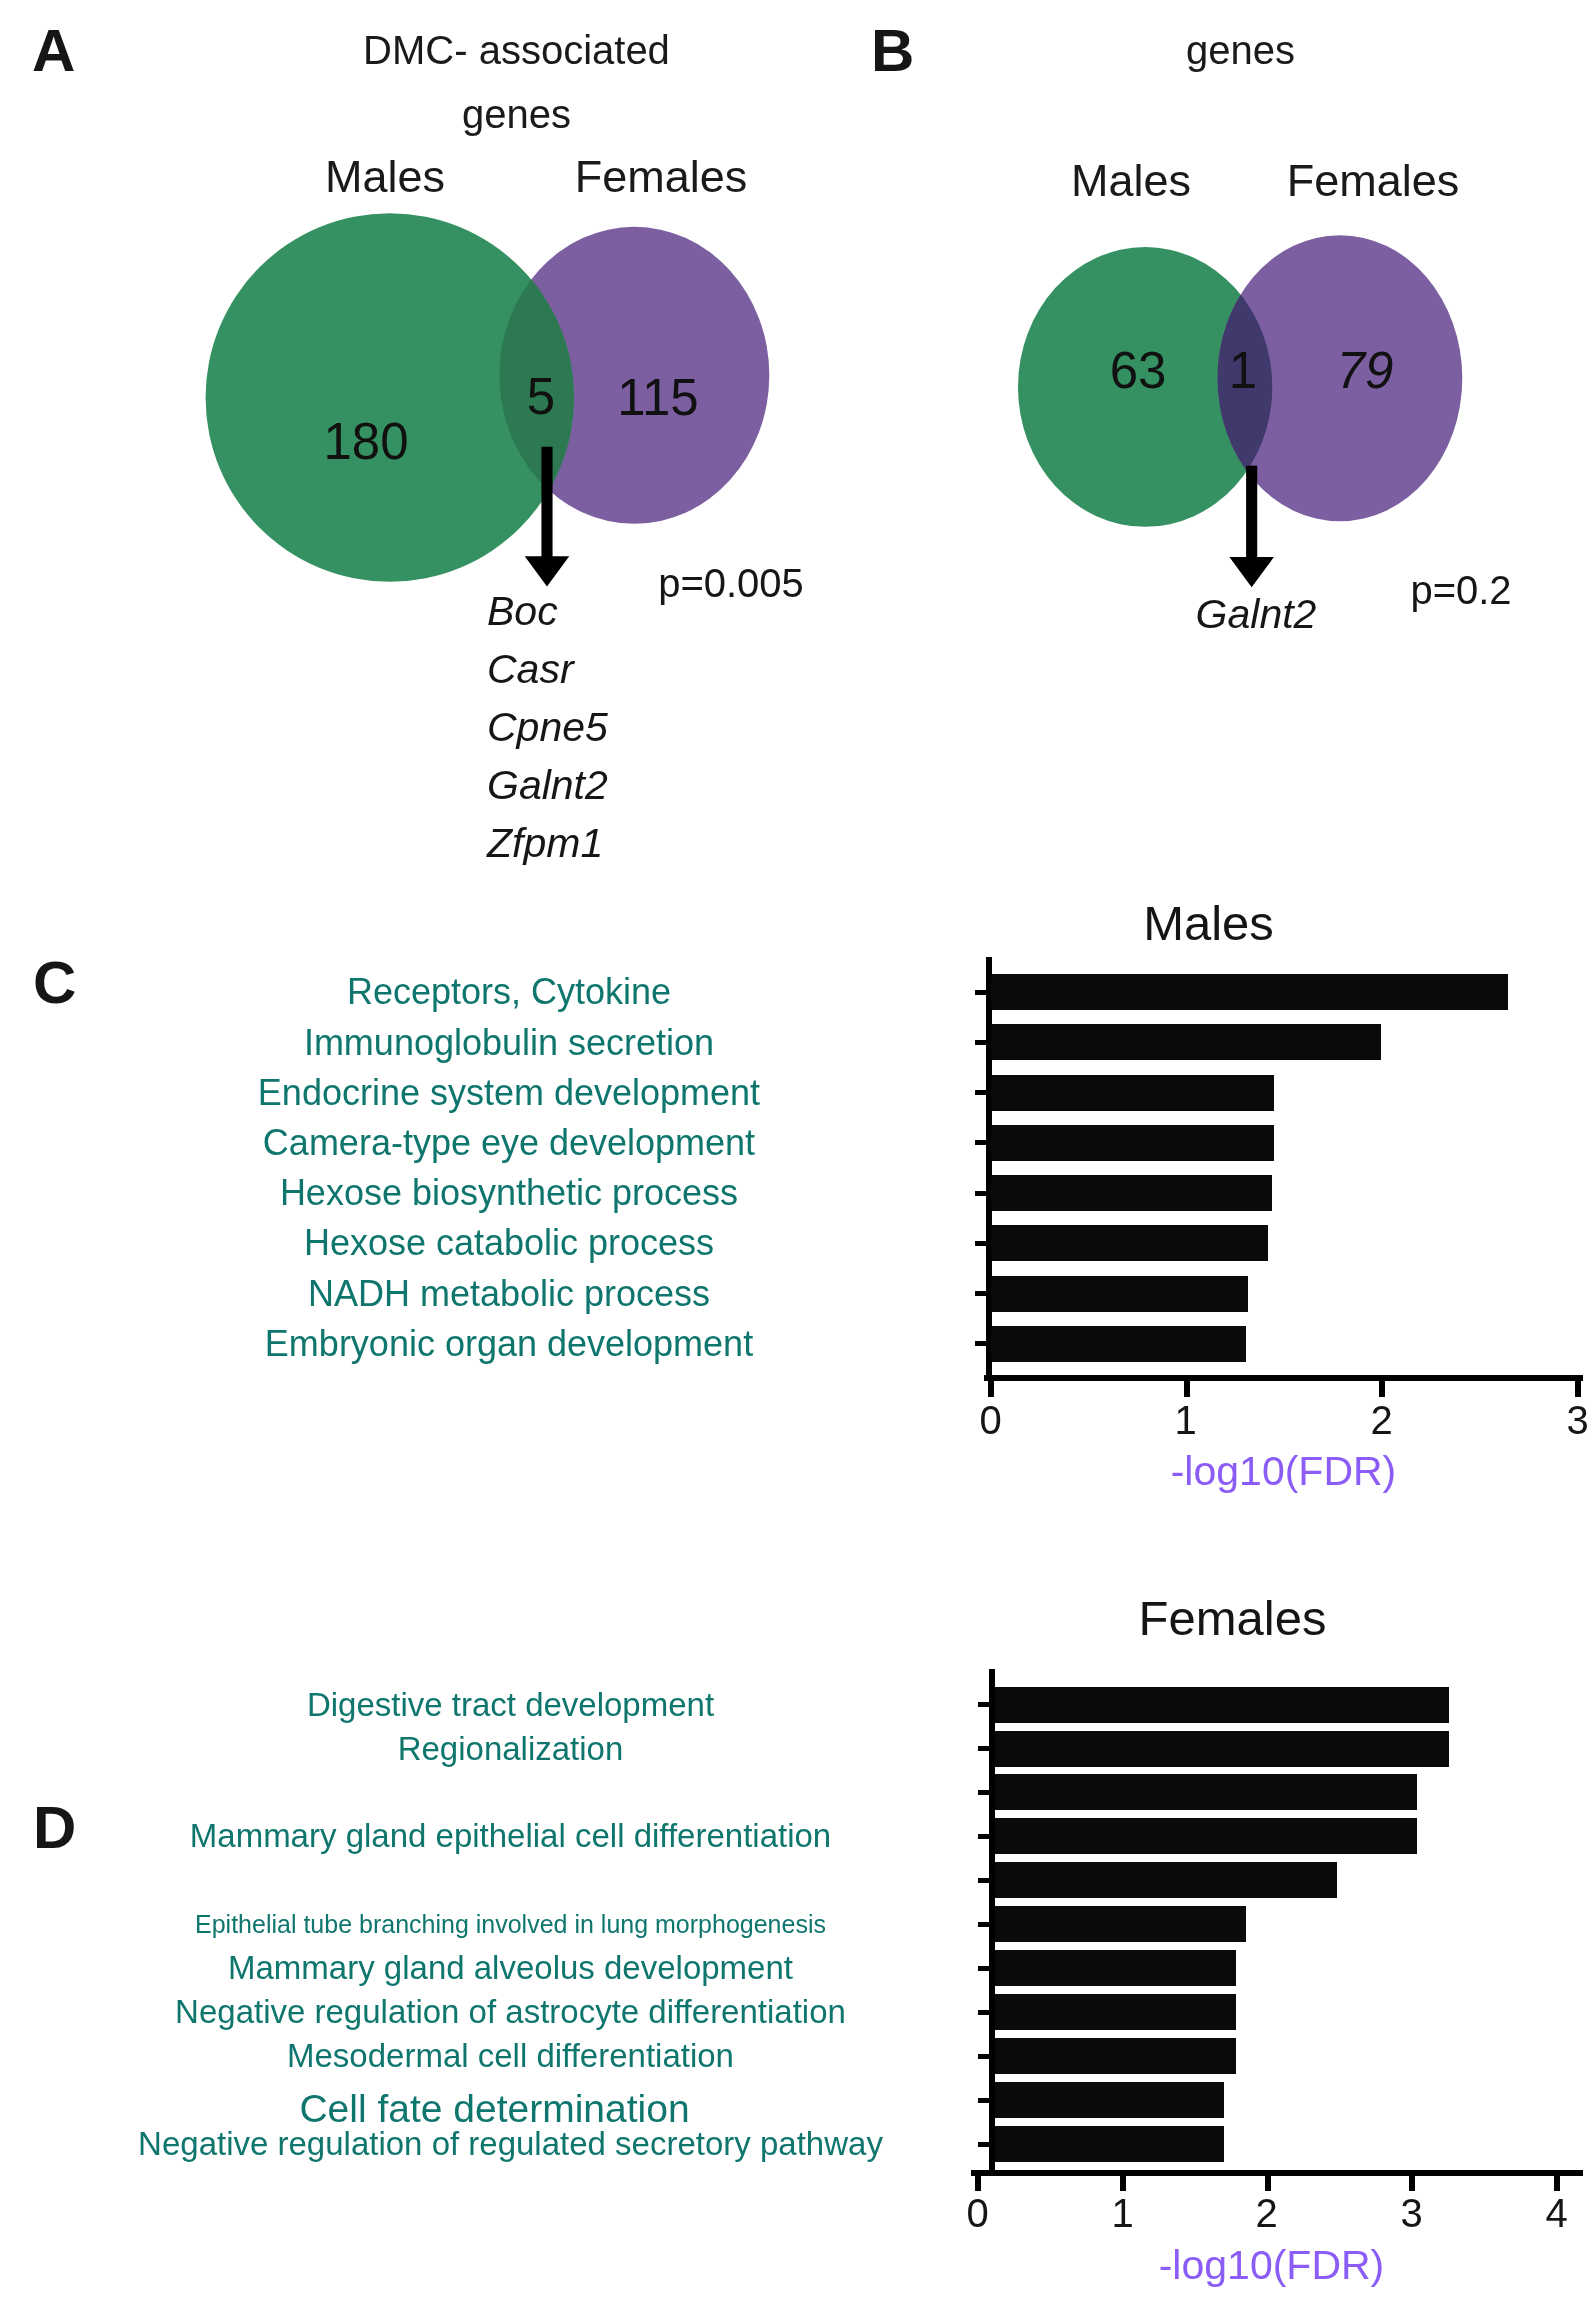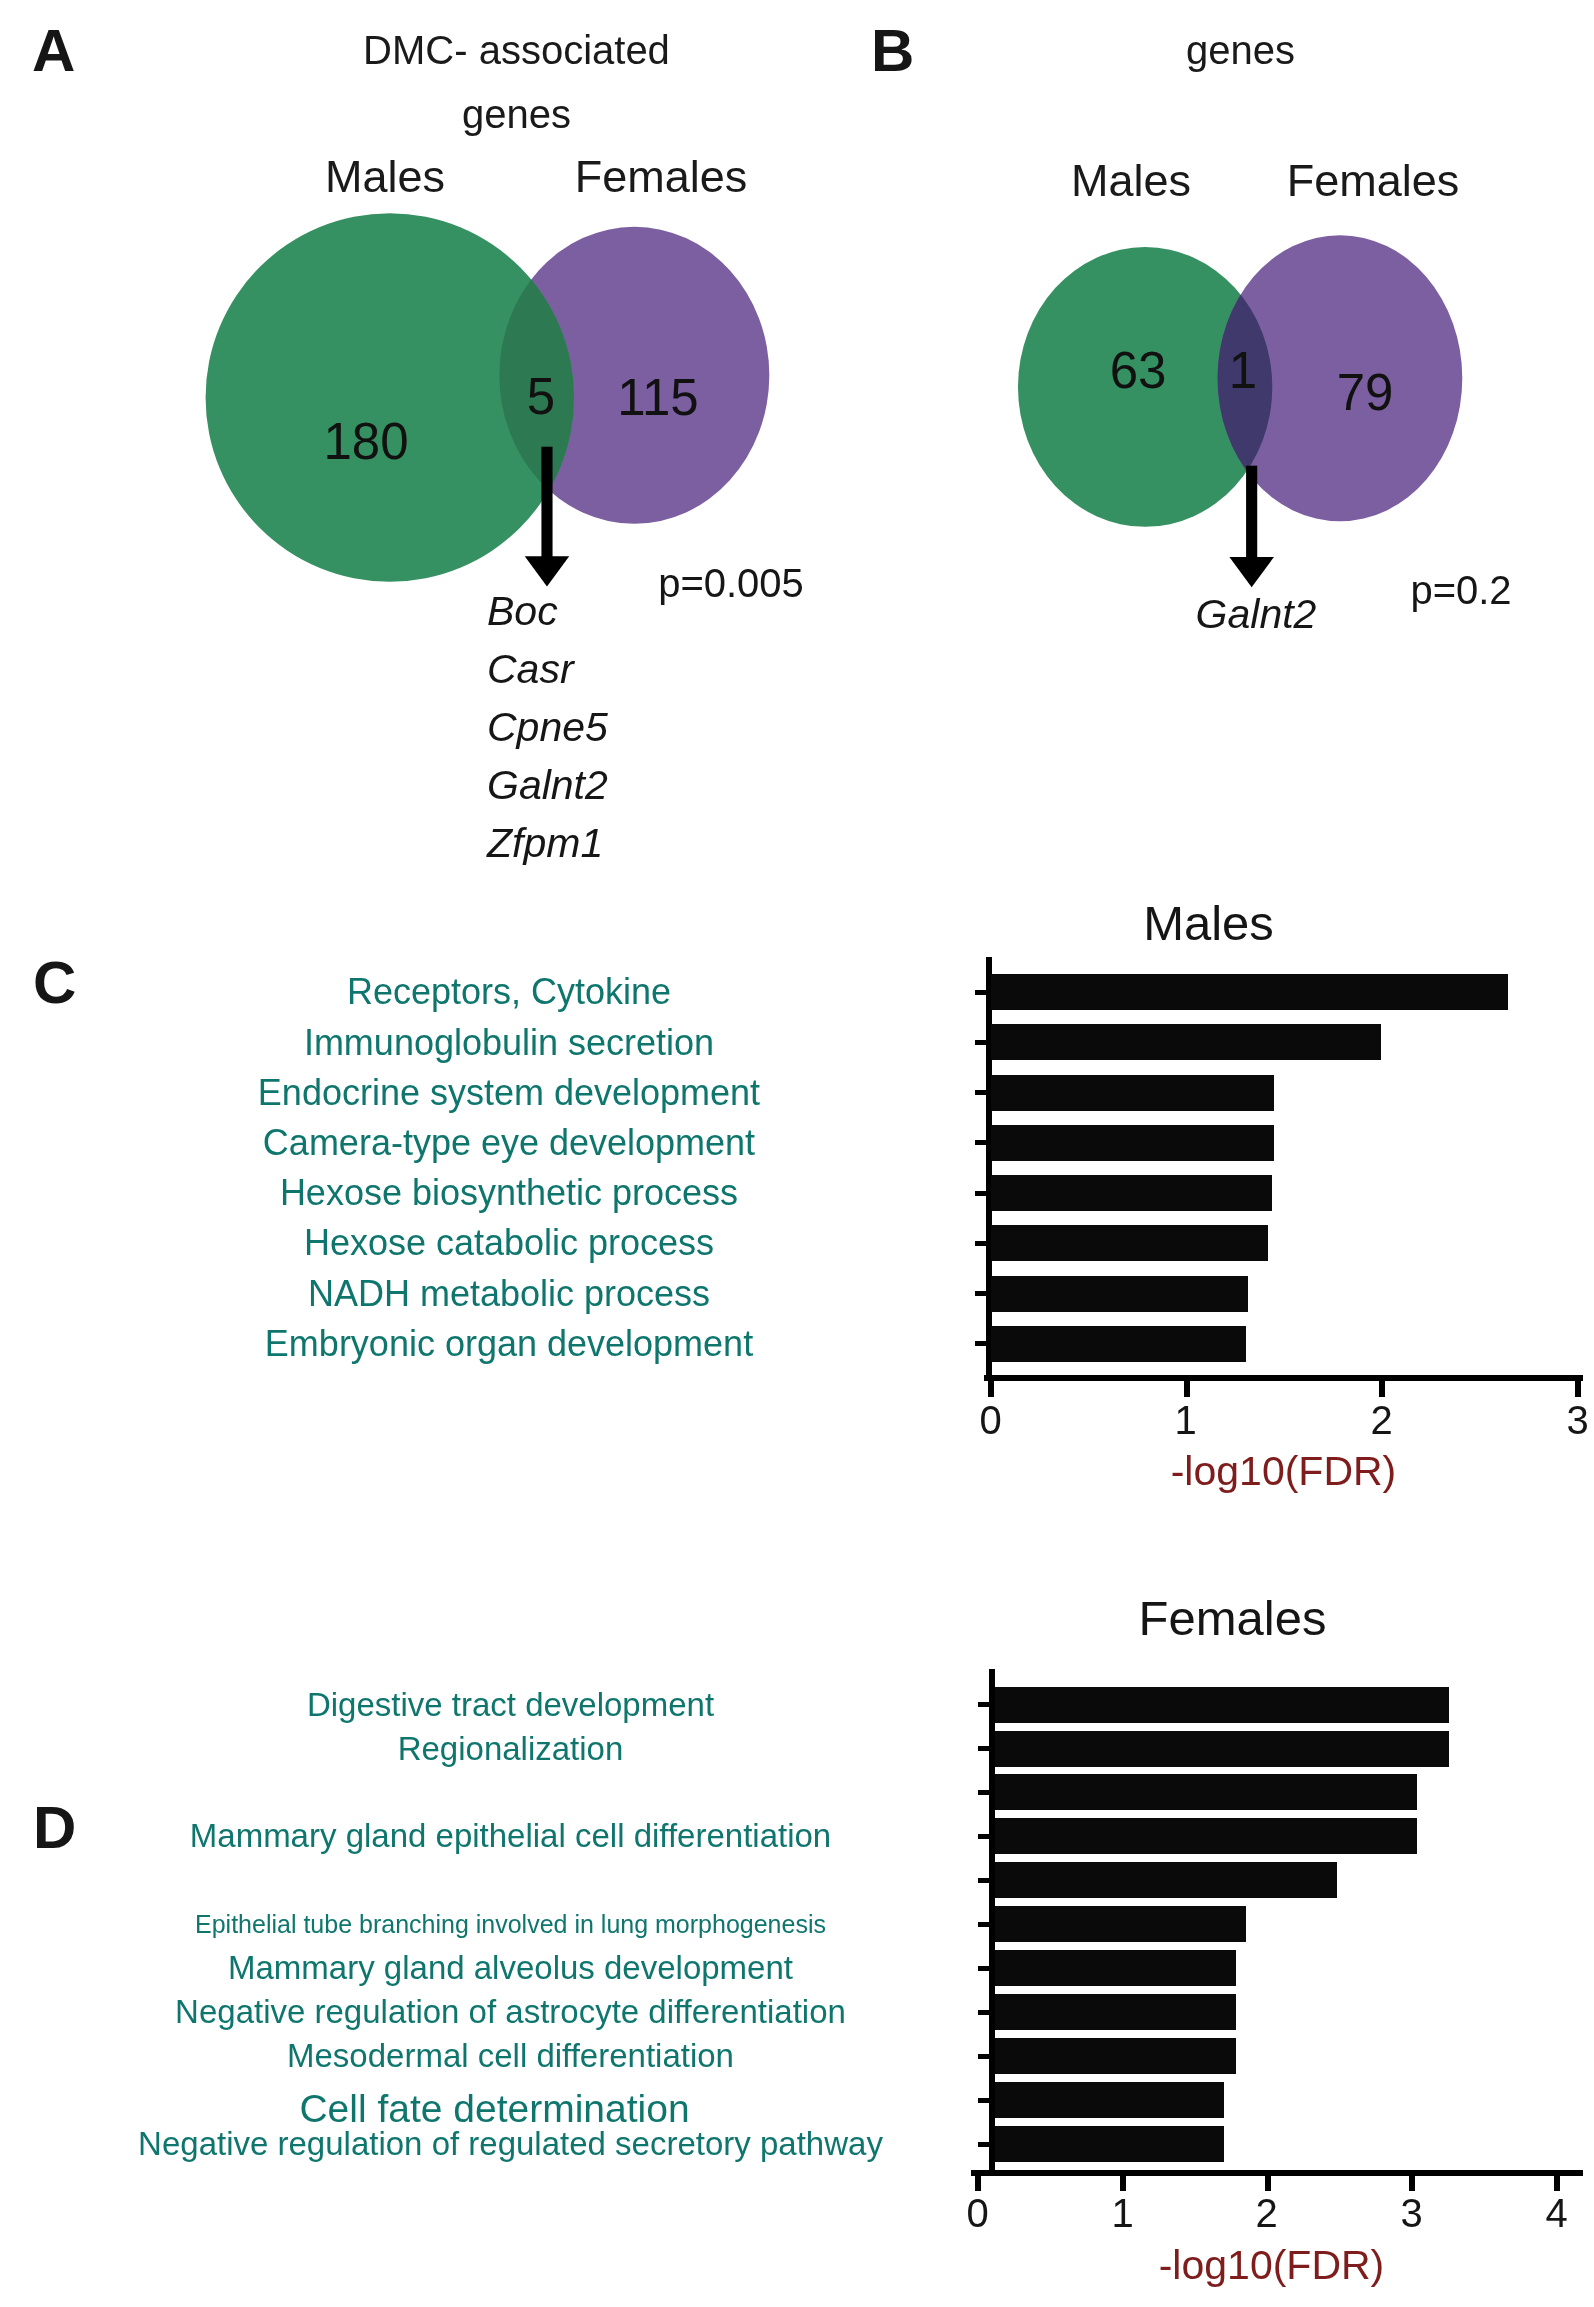--- a/index.html
+++ b/index.html
@@ -14,21 +14,21 @@
   .venn-num{transform:translate(-50%,-50%);font-size:51px;color:#111;white-space:nowrap;}
   .p-label{transform:translate(-50%,-50%);font-size:40px;color:#161616;white-space:nowrap;}
   .gene-list{font-size:41px;font-style:italic;color:#161616;}
   .gene-list .gene{height:58px;line-height:58px;}
   .gene-single{transform:translate(-50%,-50%);font-size:41px;font-style:italic;color:#161616;white-space:nowrap;}
   .chart-title{text-align:center;font-size:49px;color:#151515;}
   .axis{background:#000;}
   .bar{background:#0a0a0a;}
   .cat-label{text-align:center;color:#0f766e;overflow:visible;white-space:nowrap;}
   .tick-label{width:95px;text-align:center;font-size:40px;color:#151515;}
-  .x-label{width:397px;text-align:center;font-size:41px;color:#7f1d1d;}
+  .x-label{width:397px;text-align:center;font-size:41px;color:#8b5cf6;}
   svg{position:absolute;overflow:visible;}
 </style>
 </head>
 <body>
 
 <div class="canvas">
 
   <div class="abs panel-letter" style="left:32px;top:16px;">A</div>
 
   <div class="abs venn-title" style="left:270px;top:17.5px;">
@@ -78,21 +78,21 @@
     <clipPath id="clipB">
         <ellipse cx="165" cy="196" rx="160" ry="176"></ellipse>
       </clipPath>
     <ellipse cx="410" cy="185" rx="154" ry="180" clip-path="url(#clipB)" fill="#3f3a6b"></ellipse>
     <rect x="292" y="295" width="14" height="115" fill="#000000"></rect>
     <polygon points="271,410 327,410 299,448" fill="#000000"></polygon>
   </svg>
 
   <div class="abs venn-num" style="left:1138px;top:370px;">63</div>
   <div class="abs venn-num" style="left:1243px;top:370px;">1</div>
-  <div class="abs venn-num" style="left:1365px;top:392px;">79</div>
+  <div class="abs venn-num" style="left:1365px;top:370px;font-style:italic;">79</div>
 
   <div class="abs gene-single" style="left:1256px;top:614px;">Galnt2</div>
   <div class="abs p-label" style="left:1461px;top:590px;">p=0.2</div>
 
   <div class="abs panel-letter" style="left:33px;top:948px;">C</div>
   <div id="chart-c" class="abs" style="left:0;top:0;width:1595px;height:2307px;pointer-events:none;">
       <div class="abs chart-title" style="left: 970px; top: 895px; width: 477px;">Males</div>
       <div class="abs axis" style="left: 986px; top: 957px; width: 5.6px; height: 424px;"></div>
       <div class="abs axis" style="left: 984px; top: 1375px; width: 599px; height: 5.6px;"></div>
       <div class="abs bar" style="left: 991px; top: 974px; width: 517px; height: 36px; background: rgb(10, 10, 10);"></div>

